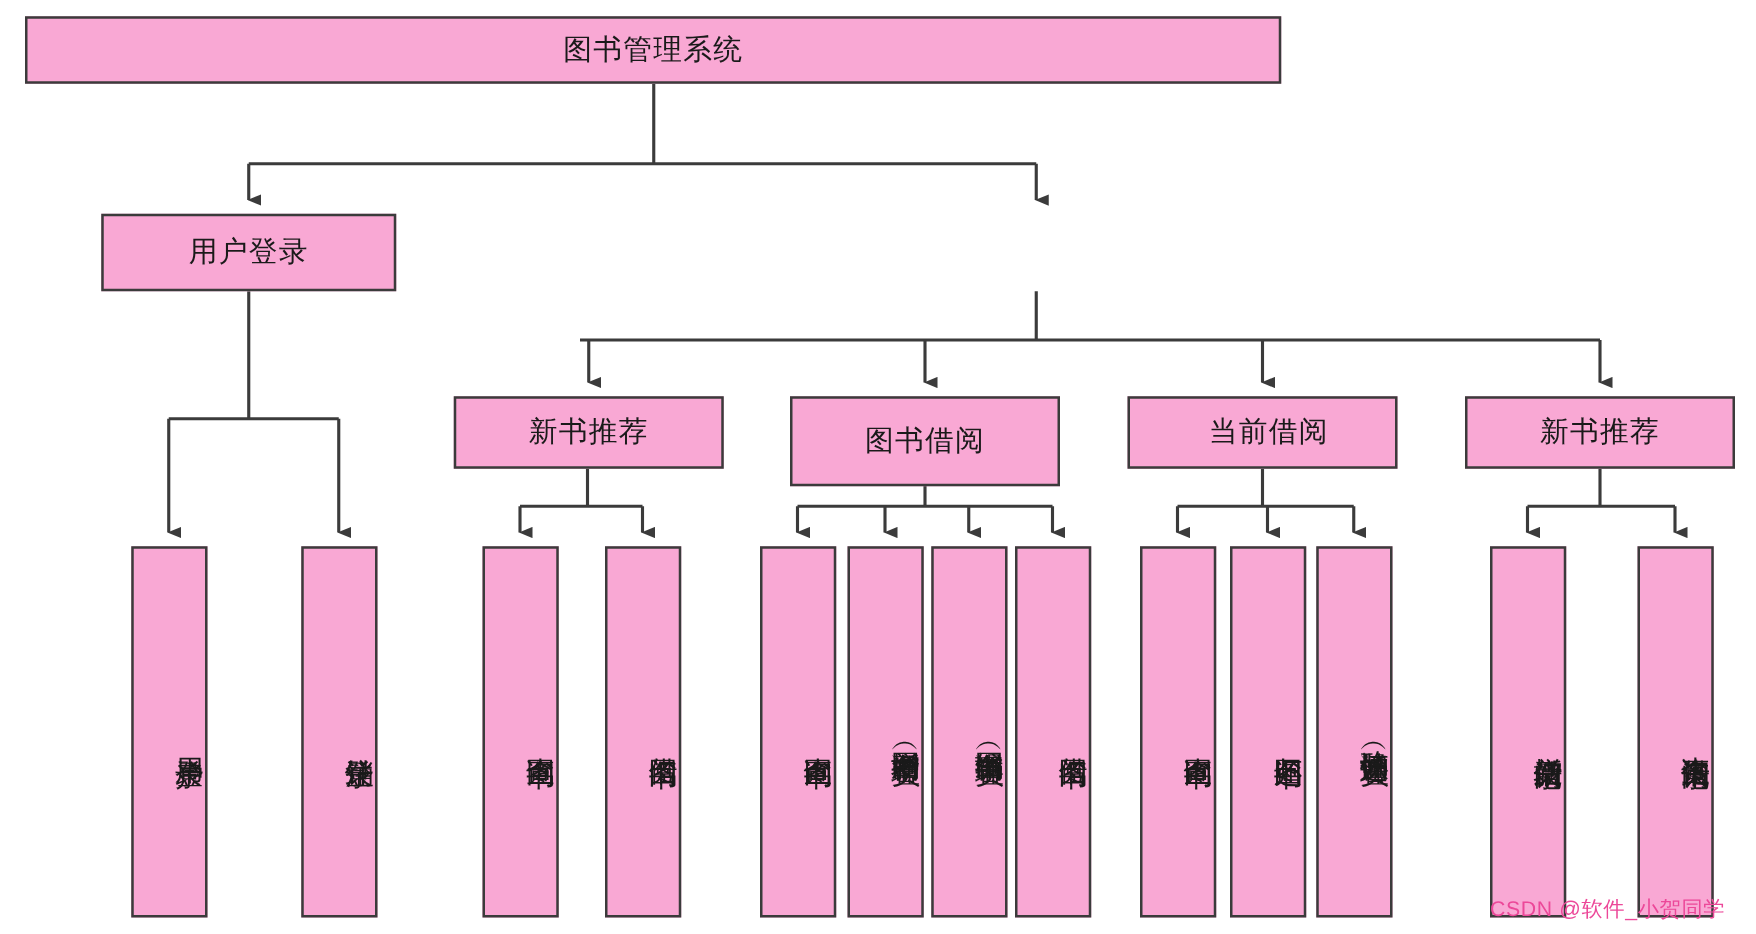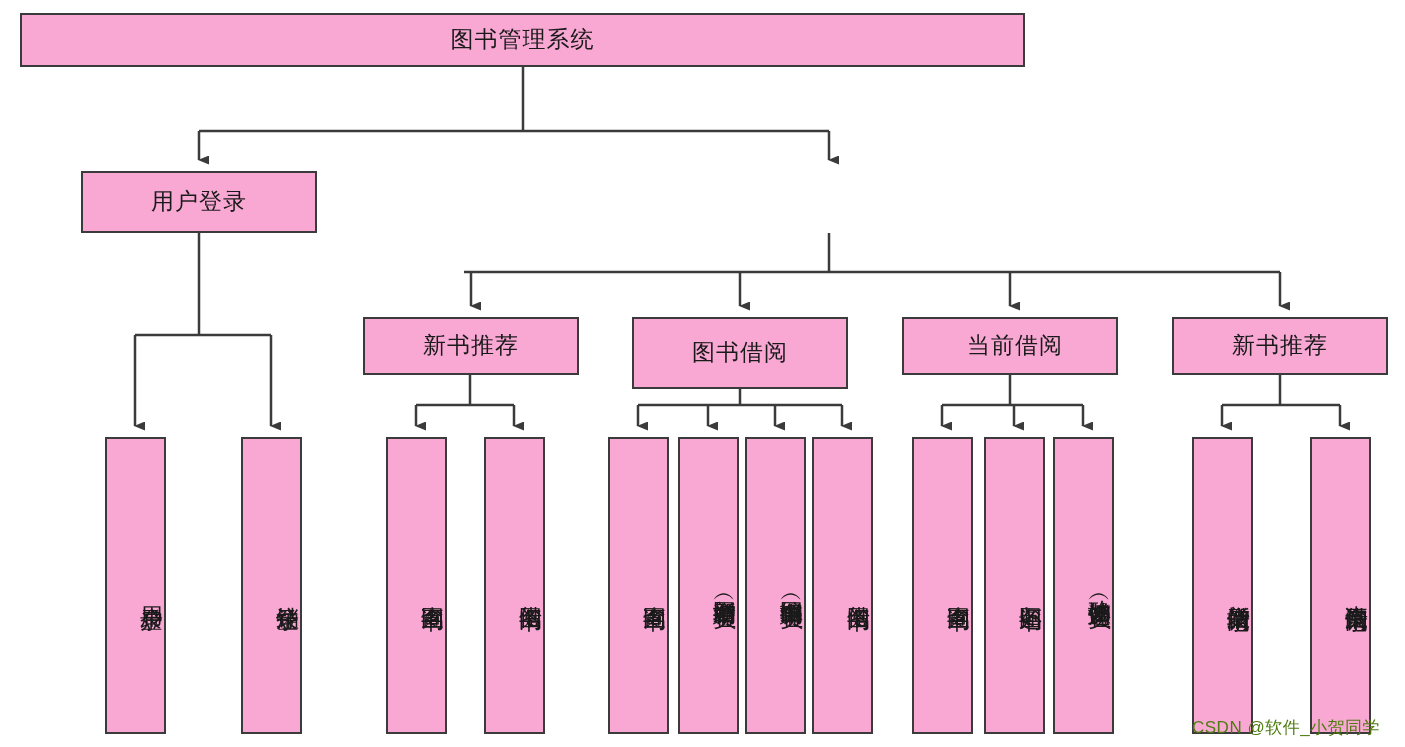--- a/index.html
+++ b/index.html
@@ -52,21 +52,21 @@
     align-items: flex-start;
     justify-content: center;
     padding-top: 8px;
   }
   .node-v.pad-top-0 {
     padding-top: 2px;
   }
   .watermark {
     position: absolute;
     font-size: 17px;
-    color: #4d7c0f;
+    color: #ec4899;
     white-space: nowrap;
     z-index: 3;
     letter-spacing: 0.5px;
   }
 </style>
 </head>
 <body>
 
 <div id="canvas">
   <svg id="edge-layer" viewBox="0 0 1405 747" width="1405" height="747" xmlns="http://www.w3.org/2000/svg">

